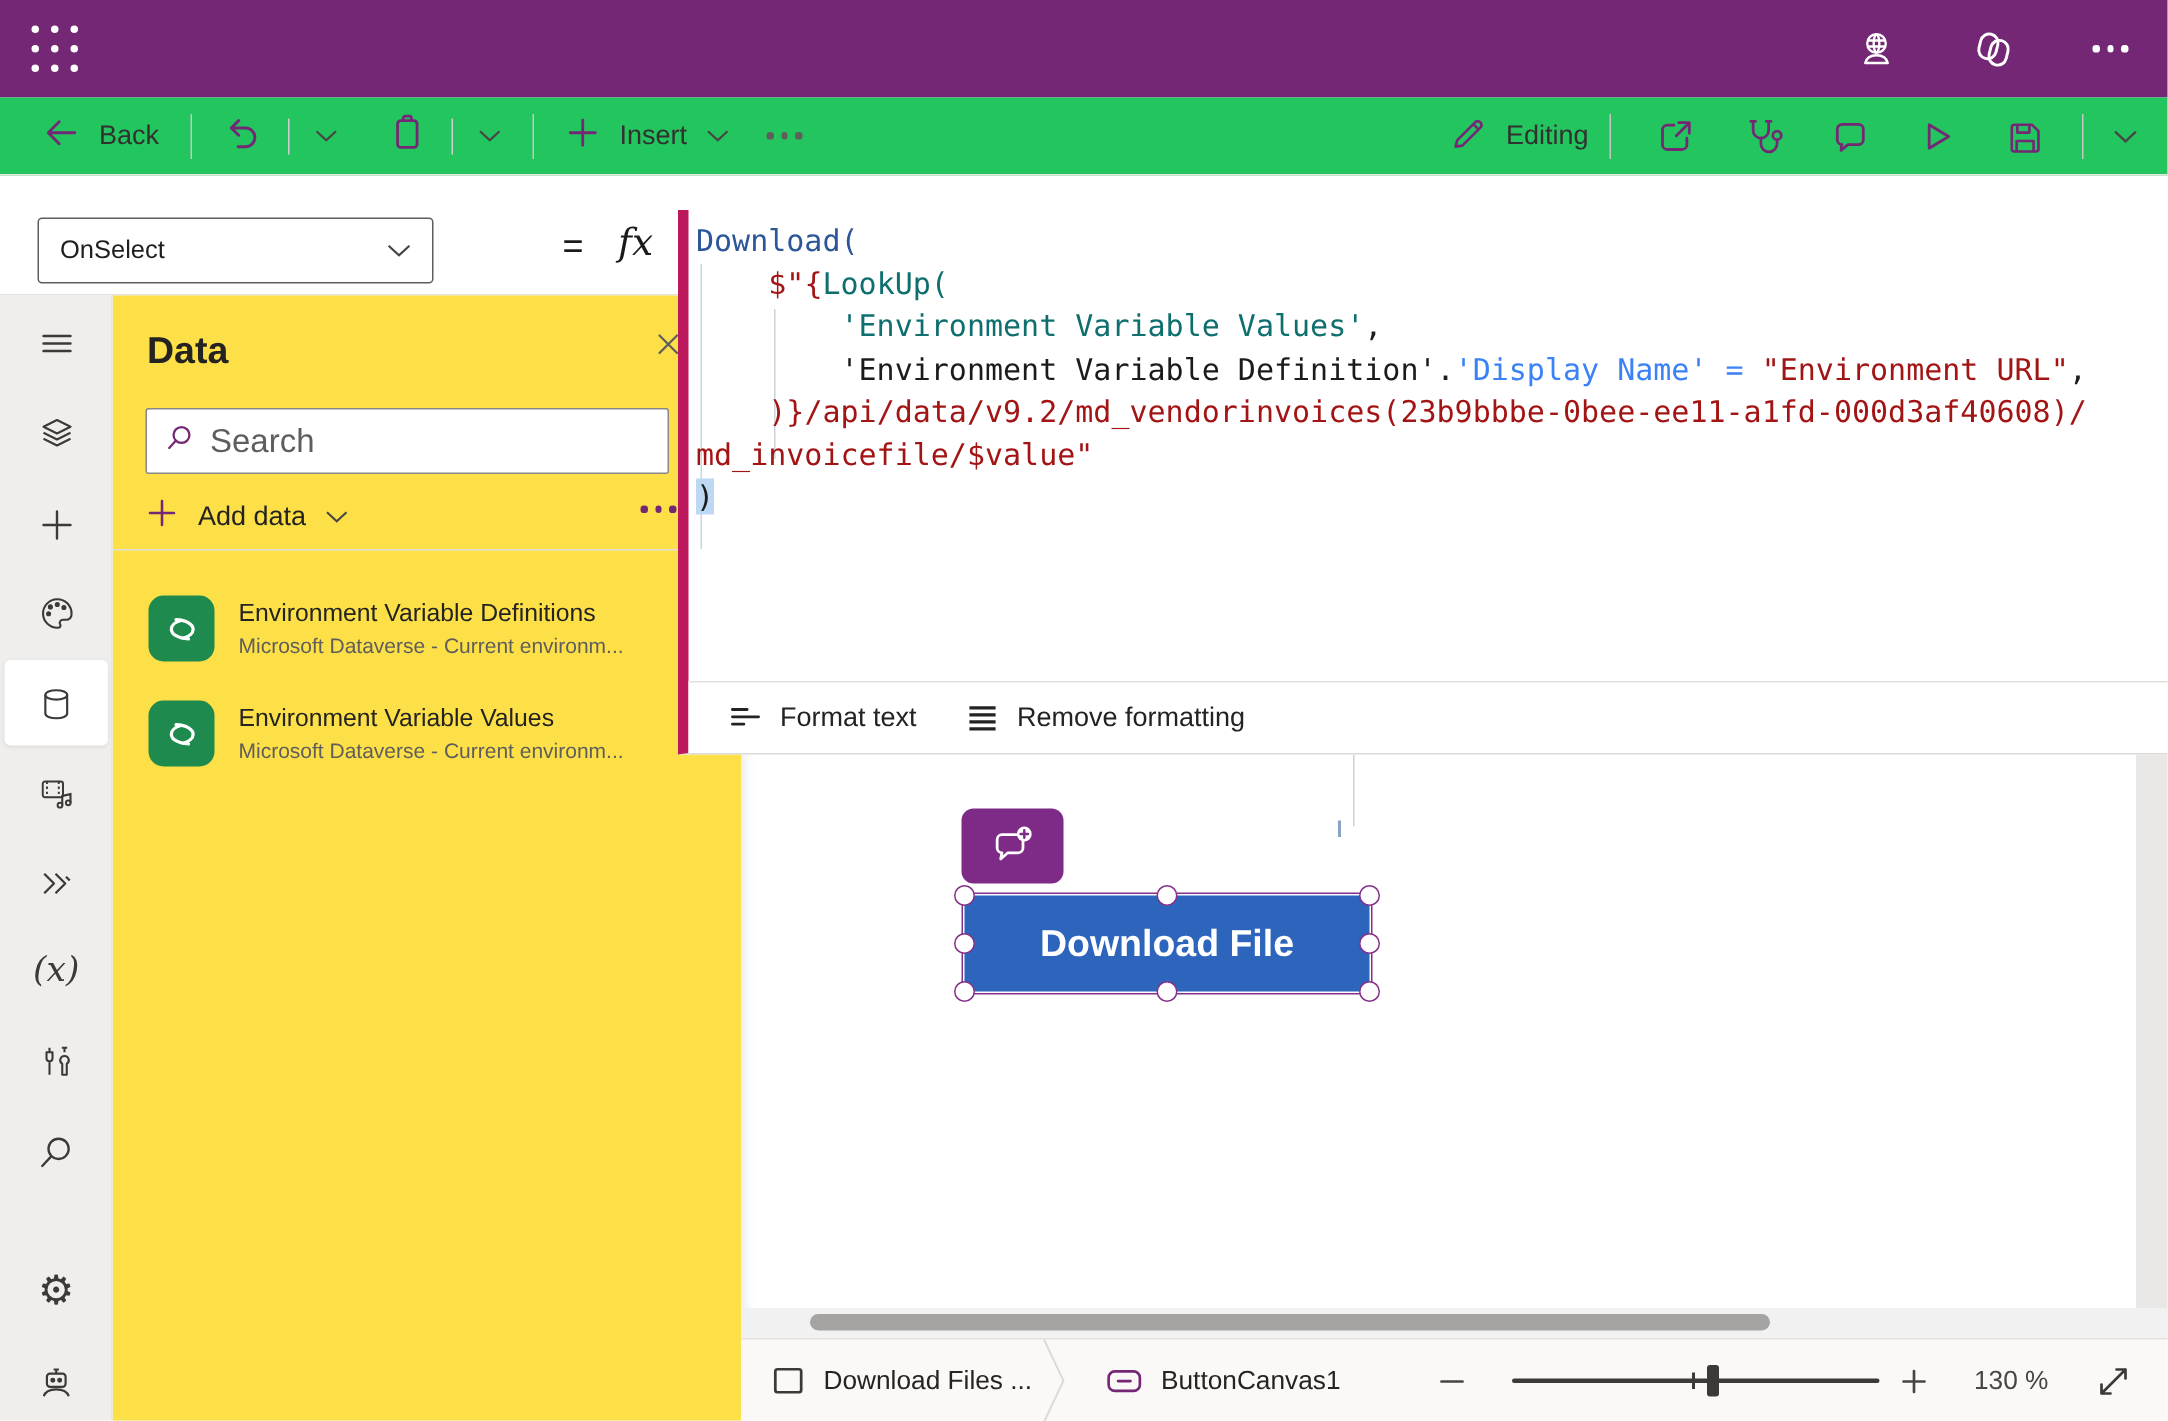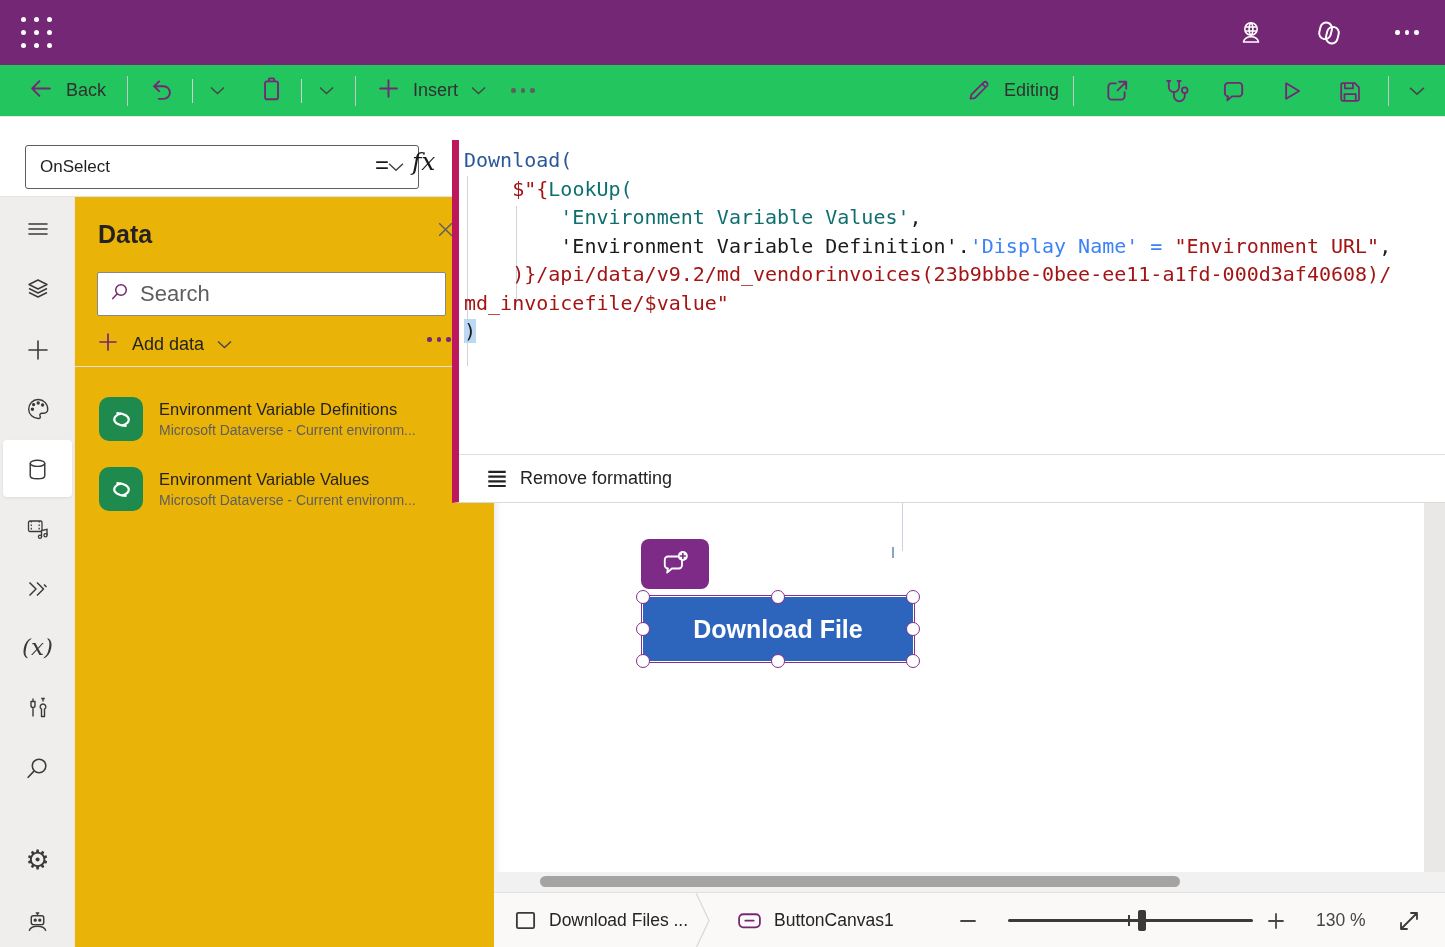--- a/index.html
+++ b/index.html
@@ -31,21 +31,21 @@
   .sep-short { width:1px; height:24px; background:#d2d0ce; margin:0 4px; }
   .cmd { display:flex; align-items:center; gap:13px; cursor:pointer; color:#742774; }
   .cmd-label { color:#323130; font-size:18px; }
   .icbtn { width:58px; height:48px; display:flex; align-items:center; justify-content:center;
            color:#742774; cursor:pointer; }
   .chev { color:#484644; display:flex; align-items:center; cursor:pointer; }
 
   
   .formula-row { position:absolute; left:0; top:137px; width:1445px; height:60px;
                  background:#fff; border-bottom:1px solid #e5e3e1; }
-  .propbox { position:absolute; left:25px; top:8px; width:394px; height:44px;
+  .propbox { position:absolute; left:25px; top:8px; width:264px; height:44px;
              background:#fff; border:1px solid #605e5c; border-radius:3px;
              display:flex; align-items:center; padding:0 14px; cursor:pointer; }
   .propbox span { font-size:17px; color:#201f1e; }
   .propbox .chev { margin-left:auto; }
   .eq { position:absolute; left:375px; top:14px; font-size:24px; color:#1b1a19; }
   .fx { position:absolute; left:412px; top:10px; font-size:25px; font-style:italic;
         font-family:"DejaVu Serif", serif; color:#1b1a19; }
 
   
   .fpanel { position:absolute; left:452px; top:140px; width:993px; height:363px;
@@ -74,21 +74,21 @@
           background:#efeeed; border-right:1px solid #e7e5e3; z-index:2; }
   .ri { position:absolute; left:0; width:75px; height:28px; display:flex;
         align-items:center; justify-content:center; color:#3b3a39; cursor:pointer; }
   .rail-selected { position:absolute; left:3px; top:243px; width:69px; height:57px;
                    background:#fff; border-radius:4px; box-shadow:0 1px 3px rgba(0,0,0,.08); }
   .xitem { font-family:"DejaVu Serif", serif; font-style:italic; font-size:23px; color:#3b3a39; }
   .gearglyph { font-size:27px; line-height:27px; color:#3b3a39; }
 
   
   .dpanel { position:absolute; left:75px; top:197px; width:419px; bottom:0;
-            background:#eab308; z-index:1; }
+            background:#fde047; z-index:1; }
   .dp-title { position:absolute; left:23px; top:23px; font-size:25px; font-weight:700; color:#242321; }
   .dp-close { position:absolute; left:362px; top:24px; color:#605e5c; cursor:pointer; }
   .searchbox { position:absolute; left:22px; top:75px; width:349px; height:44px;
                background:#fff; border:1px solid #8a8886; border-radius:2px;
                display:flex; align-items:center; padding:0 12px; gap:10px; }
   .searchbox input { border:none; outline:none; font-size:22px; color:#201f1e;
                      width:100%; font-family:"Liberation Sans", sans-serif; }
   .searchbox input::placeholder { color:#605e5c; }
   .adddata { position:absolute; left:22px; top:125px; height:44px; display:flex;
              align-items:center; gap:13px; cursor:pointer; }
@@ -482,20 +482,26 @@
       <div class="code-line"><span class="tok-func">Download(</span></div>
       <div class="code-line"><span class="tok-plain">    </span><span class="tok-str">$"{</span><span class="tok-svc">LookUp(</span></div>
       <div class="code-line"><span class="tok-plain">        </span><span class="tok-svc">'Environment Variable Values'</span><span class="tok-plain">,</span></div>
       <div class="code-line"><span class="tok-plain">        </span><span class="tok-plain">'Environment Variable Definition'</span><span class="tok-plain">.</span><span class="tok-field">'Display Name'</span><span class="tok-field"> = </span><span class="tok-str">"Environment URL"</span><span class="tok-plain">,</span></div>
       <div class="code-line"><span class="tok-plain">    </span><span class="tok-str">)}/api/data/v9.2/md_vendorinvoices(23b9bbbe-0bee-ee11-a1fd-000d3af40608)/</span></div>
       <div class="code-line"><span class="tok-str">md_invoicefile/$value"</span></div>
       <div class="code-line"><span class="tok-hl">)</span></div>
     </div>
   <div class="format-row">
     <div class="fmt-btn">
+      <svg width="24" height="24" viewBox="0 0 22 22" fill="none" stroke="#242321" stroke-width="1.7" stroke-linecap="round">
+        <path d="M3 5.5 h9 M3 10 h16 M3 14.5 h7"></path>
+      </svg>
+      <span>Format text</span>
+    </div>
+    <div class="fmt-btn">
       <svg width="24" height="24" viewBox="0 0 22 22" fill="none" stroke="#242321" stroke-width="2">
         <path d="M3 4.5 h16 M3 8.8 h16 M3 13.1 h16 M3 17.4 h16"></path>
       </svg>
       <span>Remove formatting</span>
     </div>
   </div>
 </div>
 
 <div class="hscroll">
   <div class="hthumb"></div>

